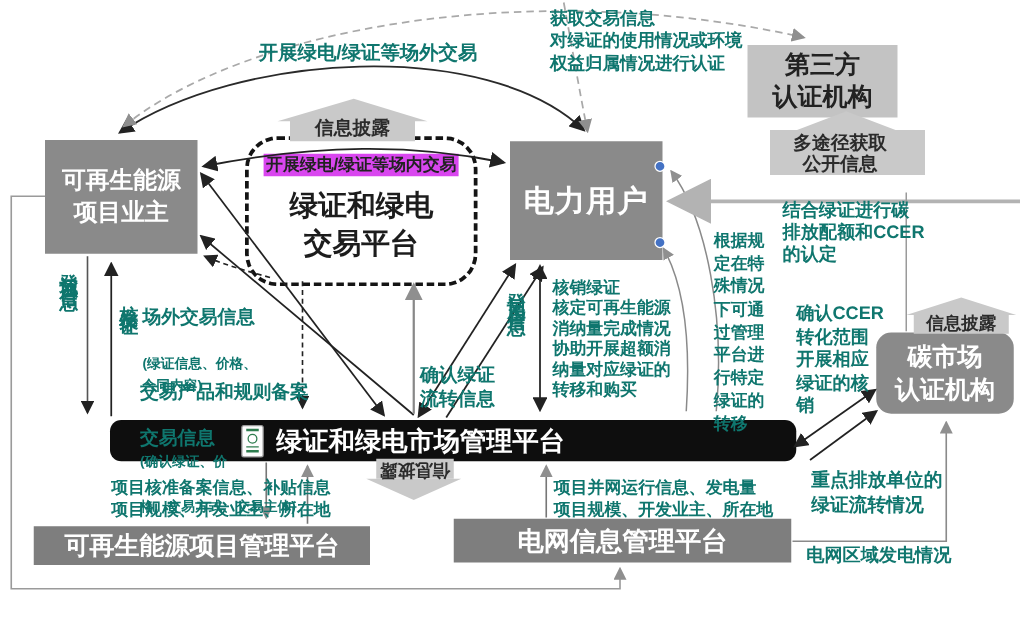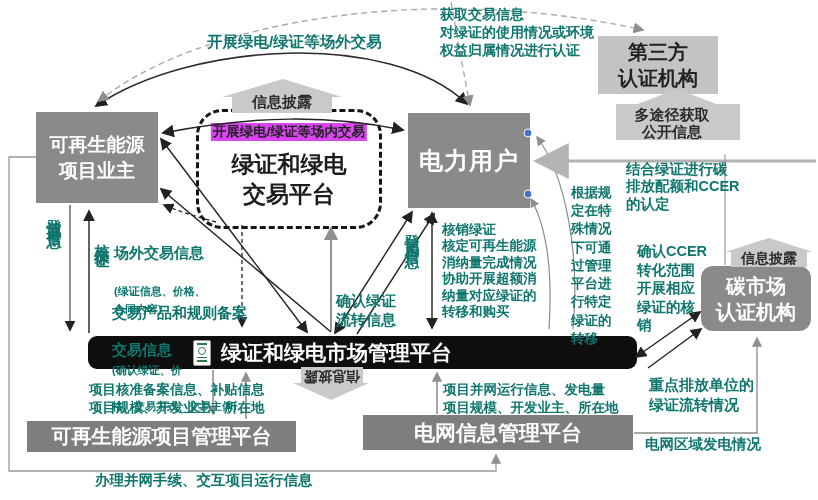--- a/index.html
+++ b/index.html
@@ -182,15 +182,14 @@
 绿证流转情况</div>
 
   <div class="lbl" style="left:89px;top:381px;font-size:13.5px;line-height:1.3;">项目核准备案信息、补贴信息
 项目规模、开发业主、所在地</div>
 
   <div class="lbl" style="left:443px;top:381px;font-size:13.5px;line-height:1.3;">项目并网运行信息、发电量
 项目规模、开发业主、所在地</div>
 
   <div class="lbl" style="left:645px;top:435px;font-size:14.5px;">电网区域发电情况</div>
 
-  <div class="lbl" style="left:95px;top:471px;font-size:14.5px;">办理并网手续、交互项目运行信息</div>
 
 </div>
 
 </body></html>

